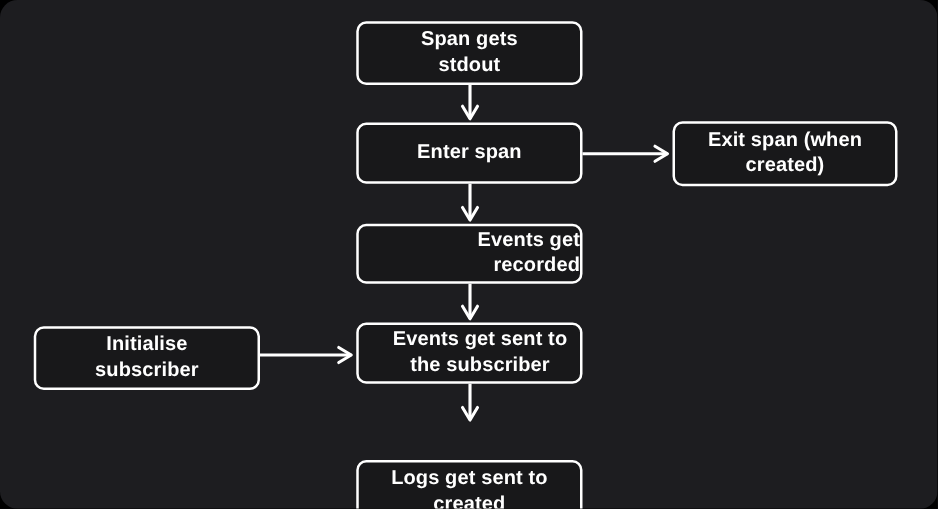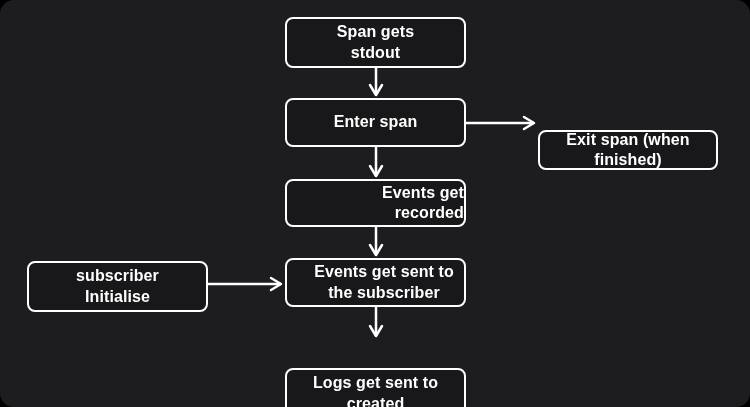--- a/index.html
+++ b/index.html
@@ -39,21 +39,21 @@
     font-size: 16px;
     font-weight: 700;
     line-height: 1.28;
     letter-spacing: 0.1px;
   }
   .node span { display: block; }
 
   
   #n-span-created       { left: 285px; top: 17px;  width: 181px; height: 51px; }
   #n-enter-span         { left: 285px; top: 98px;  width: 181px; height: 49px; }
-  #n-exit-span          { left: 538px; top: 97px;  width: 180px; height: 40px; margin-top: 33px; }
+  #n-exit-span          { left: 538px; top: 97px;  width: 180px; height: 52px; }
   #n-events-recorded    { left: 285px; top: 179px; width: 181px; height: 48px; align-items: flex-end; }
   #n-events-sent        { left: 285px; top: 258px; width: 181px; height: 49px; padding-left: 17px; }
   #n-init-subscriber    { left: 27px;  top: 261px; width: 181px; height: 51px; }
   #n-logs-stdout        { left: 285px; top: 339px; width: 181px; height: 51px; margin-top: 29px; }
 </style>
 </head>
 <body>
 
 <div class="canvas">
 
@@ -77,36 +77,36 @@
     <span>Span gets</span>
     <span>stdout</span>
   </div>
 
   <div class="node" id="n-enter-span">
     <span>Enter span</span>
   </div>
 
   <div class="node" id="n-exit-span">
     <span>Exit span (when</span>
-    <span>finished)</span>
+    <span>created)</span>
   </div>
 
   <div class="node" id="n-events-recorded">
     <span>Events get</span>
     <span>recorded</span>
   </div>
 
   <div class="node" id="n-events-sent">
     <span>Events get sent to</span>
     <span>the subscriber</span>
   </div>
 
   <div class="node" id="n-init-subscriber">
+    <span>Initialise</span>
     <span>subscriber</span>
-    <span>Initialise</span>
   </div>
 
   <div class="node" id="n-logs-stdout">
     <span>Logs get sent to</span>
     <span>created</span>
   </div>
 
 </div>
 
 </body></html>

